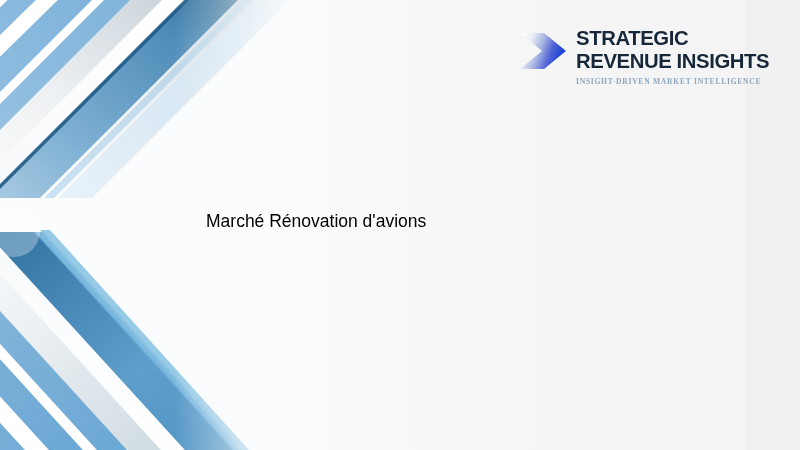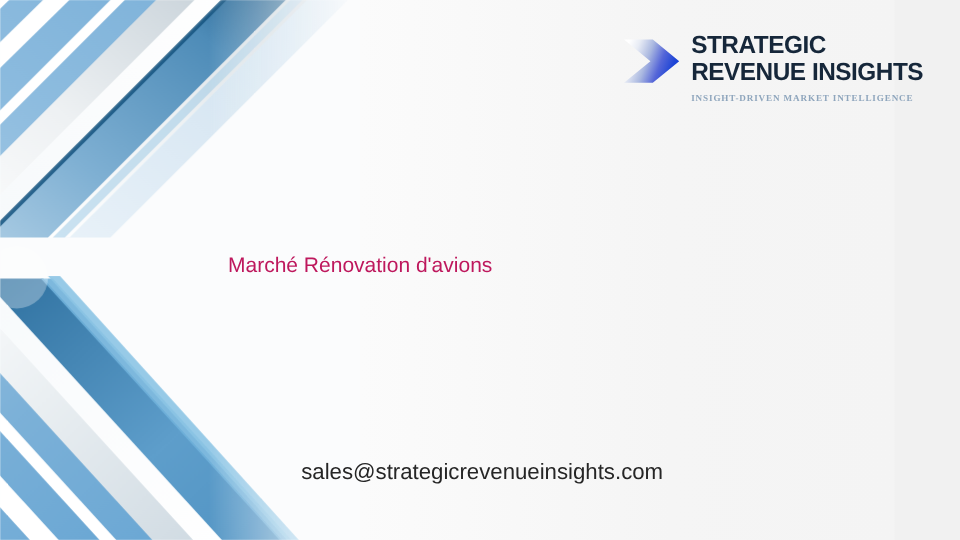--- a/index.html
+++ b/index.html
@@ -83,26 +83,26 @@
     font-size: 7.6px;
     line-height: 9px;
     letter-spacing: 0.72px;
     color: #8fa6bd;
     white-space: nowrap;
   }
 
   
   .slide-title {
     position: absolute;
-    left: 190px;
+    left: 206px;
     top: 209px;
     font-family: "Liberation Sans", sans-serif;
     font-size: 17.5px;
     line-height: 24px;
-    color: #be185d;
+    color: #000000;
     white-space: nowrap;
   }
   .slide-email {
     position: absolute;
     left: 251px;
     top: 380px;
     font-family: "Liberation Sans", sans-serif;
     font-size: 18.5px;
     line-height: 26px;
     color: #262626;
@@ -250,15 +250,14 @@
       </svg>
     </div>
     <div class="logo-text">
       <div class="logo-line">STRATEGIC</div>
       <div class="logo-line second">REVENUE INSIGHTS</div>
       <div class="logo-tagline">INSIGHT-DRIVEN MARKET INTELLIGENCE</div>
     </div>
   </div>
 
   <div class="slide-title">Marché Rénovation d'avions</div>
-  <div class="slide-email">sales@strategicrevenueinsights.com</div>
 
 </div>
 
 </body></html>

